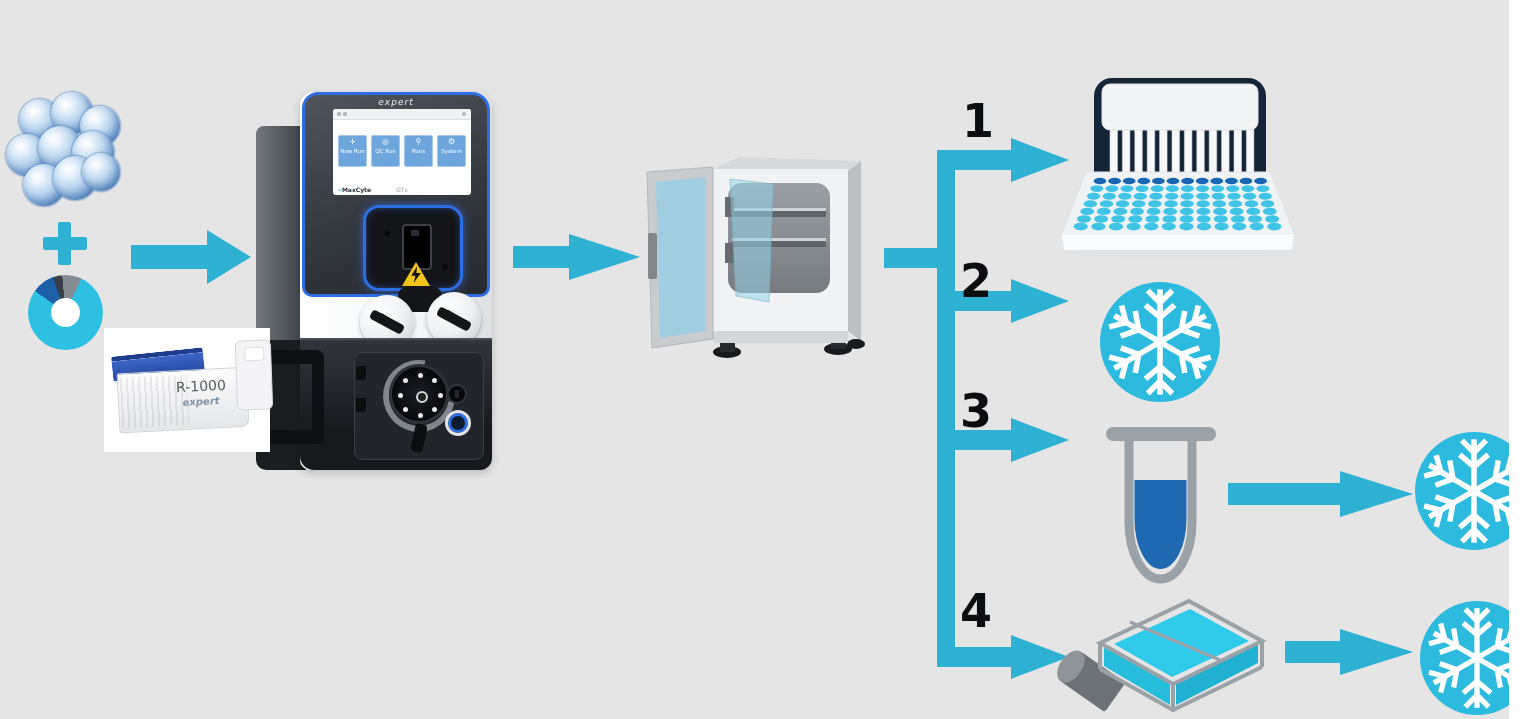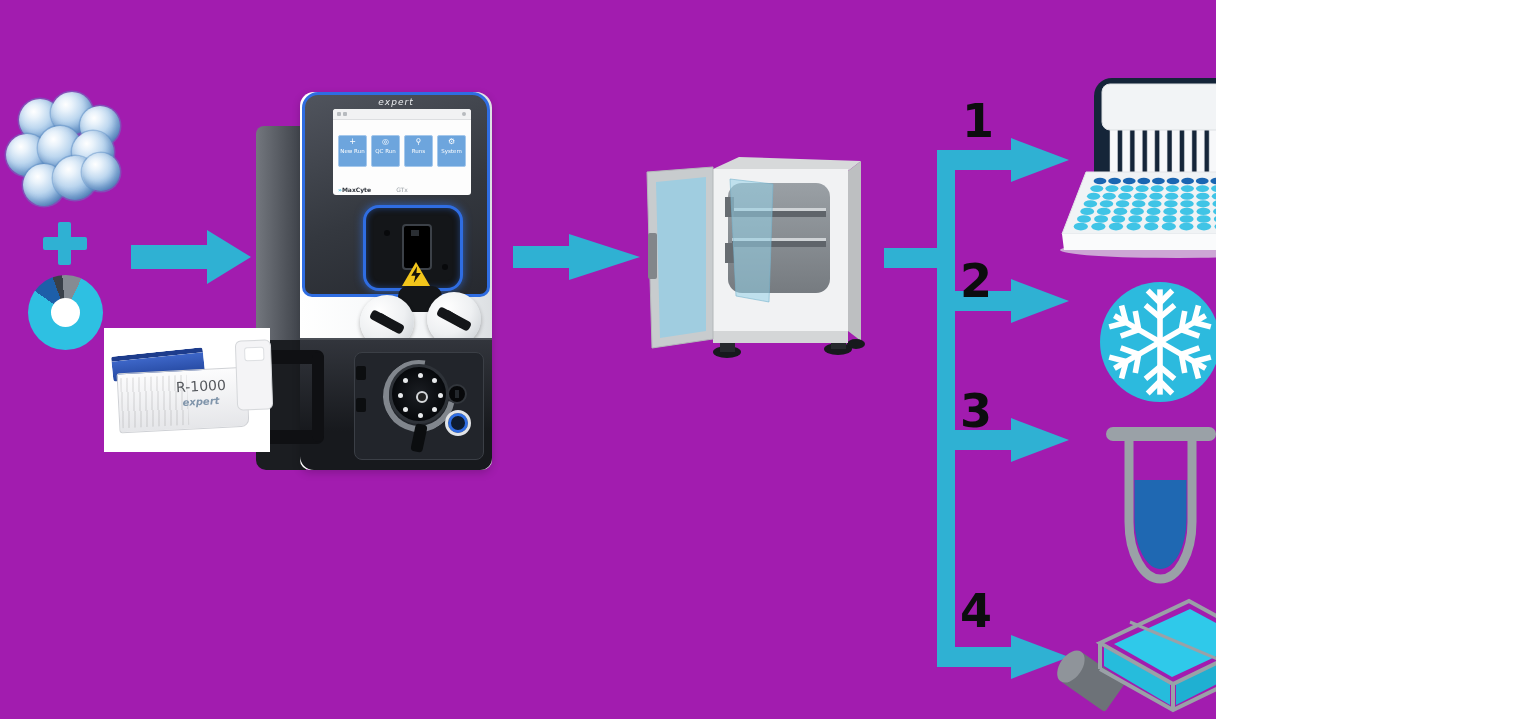--- a/index.html
+++ b/index.html
@@ -1,16 +1,16 @@
 <!DOCTYPE html>
 <html style="--arrow: #2fb1d3; --accent: #2f6de2; --warn: #f2c51b; --num: #0c0d0e;"><head>
 <meta charset="utf-8">
 <style>
   html,body{margin:0;padding:0;background:#ffffff;}
-  .canvas{position:relative;width:1216px;height:719px;background:#a21caf;overflow:hidden;
+  .canvas{position:relative;width:1509px;height:719px;background:#e5e5e5;overflow:hidden;
           font-family:"DejaVu Sans","Liberation Sans",sans-serif;}
   .abs{position:absolute;}
 
   
   .shaft{position:absolute;background:var(--arrow);}
   .ahead{position:absolute;width:0;height:0;border-top-color:transparent!important;border-bottom-color:transparent!important;
          border-top-style:solid;border-bottom-style:solid;border-left-style:solid;border-left-color:var(--arrow);}
 
   
   .stepnum{position:absolute;font-size:46px;font-weight:bold;color:var(--num);line-height:1;letter-spacing:-1px;}

